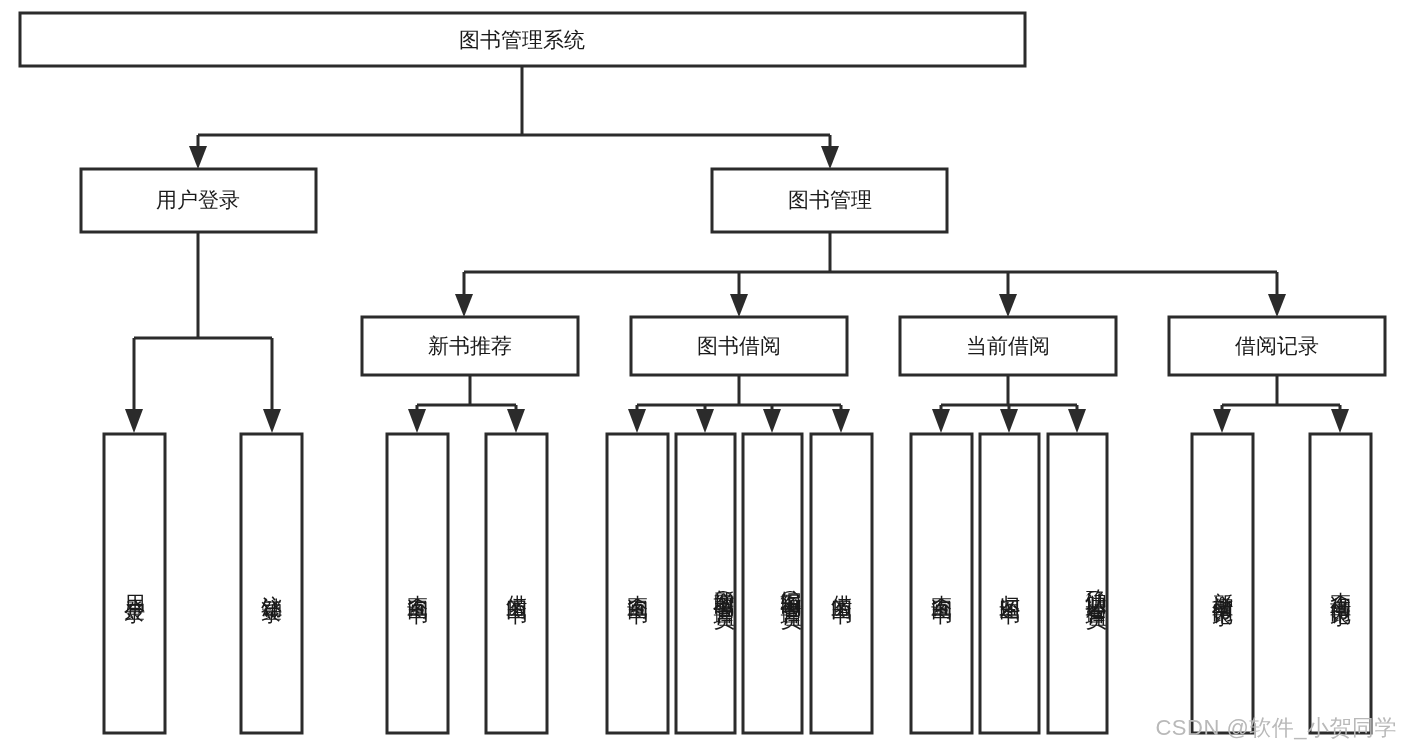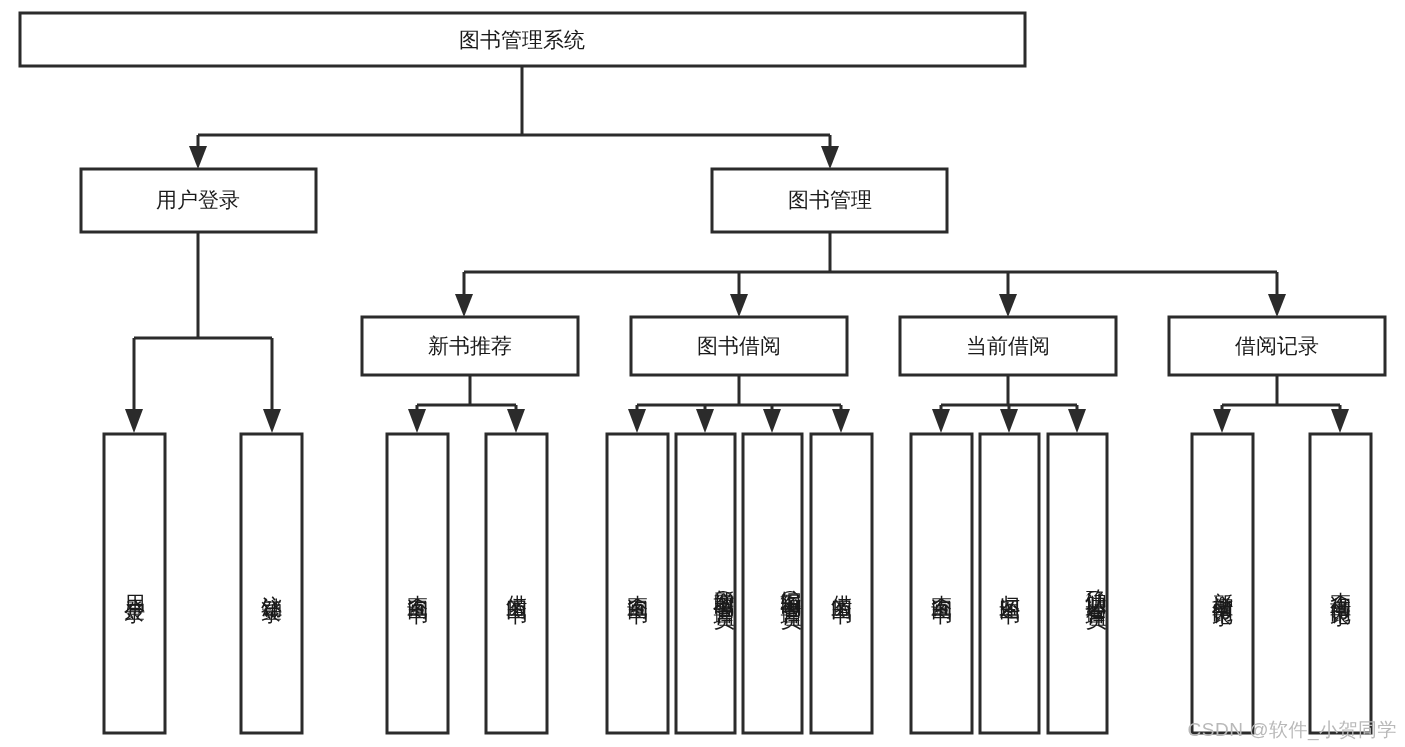--- a/index.html
+++ b/index.html
@@ -68,21 +68,21 @@
     pointer-events: none;
   }
   .leaf-label.centered {
     align-items: center;
   }
   .watermark {
     position: absolute;
     right: 8px;
     bottom: 4px;
     font-family: "Liberation Sans", "DejaVu Sans", sans-serif;
-    font-size: 19px;
+    font-size: 22px;
     color: #b9b9b9;
     letter-spacing: 0.5px;
     white-space: nowrap;
   }
 </style>
 </head>
 <body>
 
 <div id="diagram-root">
 

